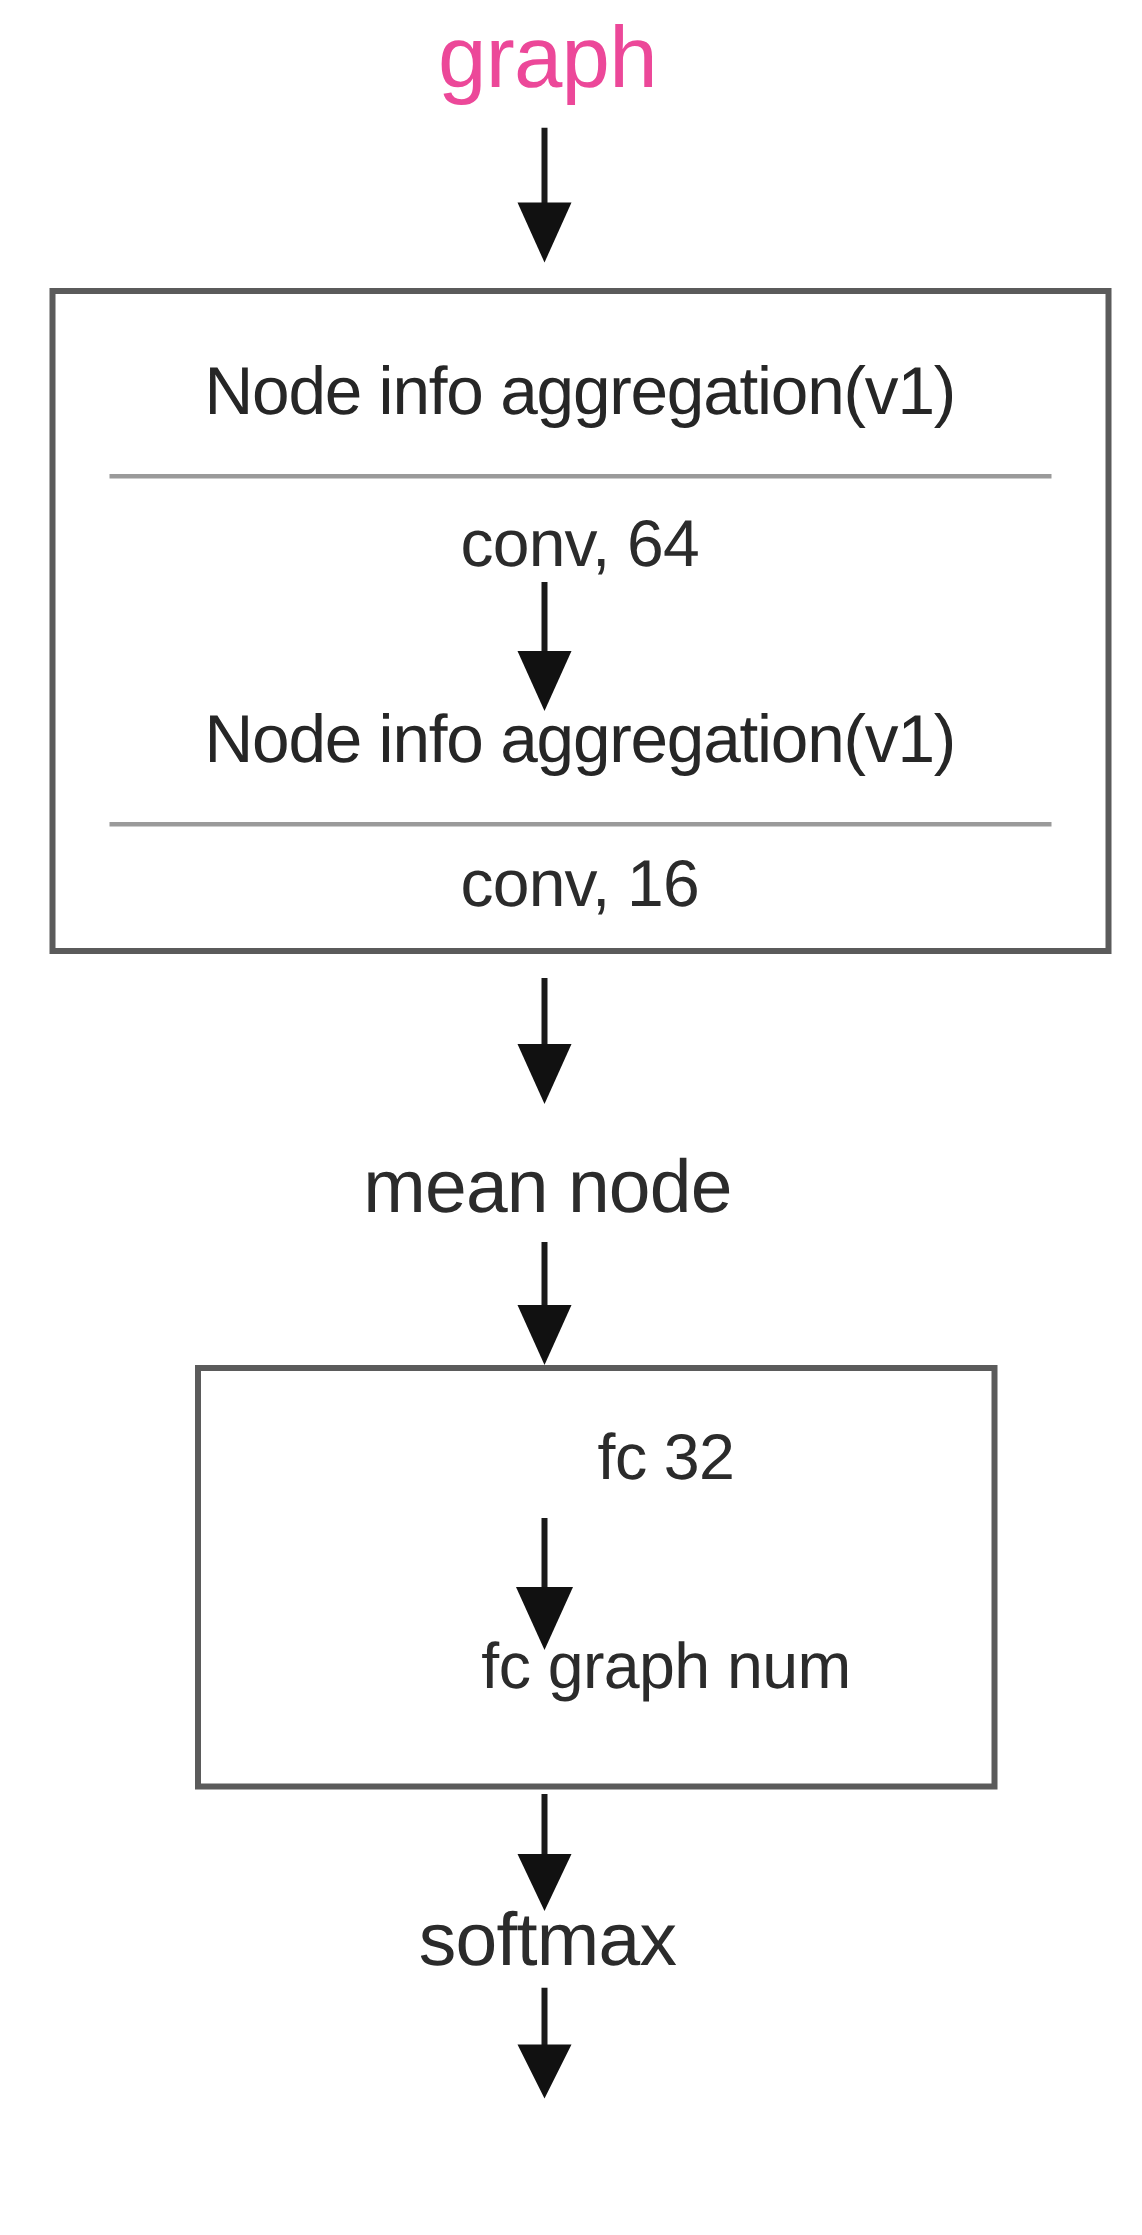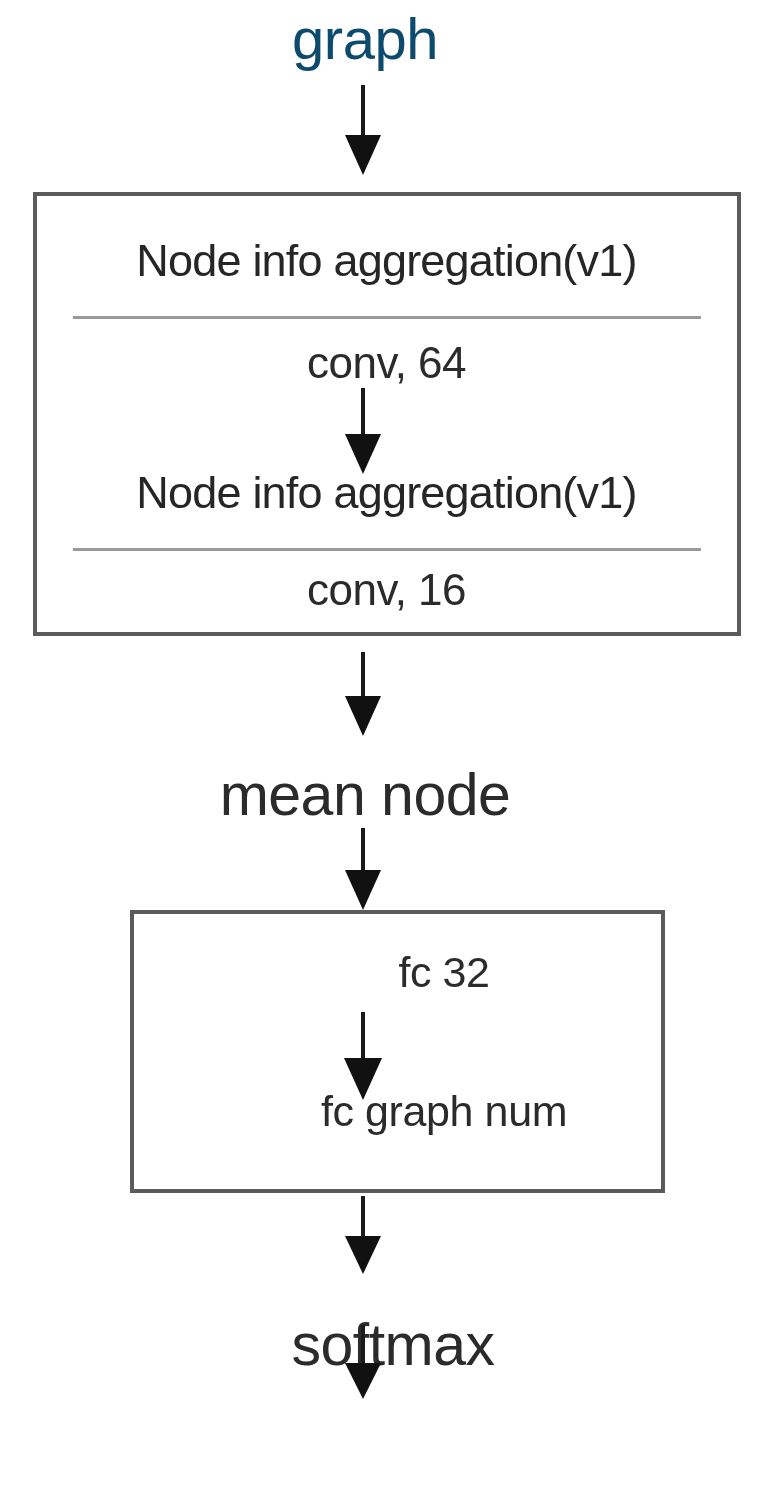--- a/index.html
+++ b/index.html
@@ -25,26 +25,26 @@
     white-space: nowrap;
     color: #2b2b2b;
     line-height: 1;
   }
   .title-graph {
     left: 0;
     width: 730px;
     top: 10px;
     font-size: 58px;
     letter-spacing: -0.5px;
-    color: #0c4a6e;
+    color: #ec4899;
   }
   .stage-label {
     left: 0;
     width: 730px;
-    font-size: 59px;
+    font-size: 50px;
     color: #2b2b2b;
     letter-spacing: -0.5px;
   }
   .block-title {
     left: 0;
     width: 773px;
     font-size: 45px;
     color: #262626;
     letter-spacing: -0.8px;
   }
@@ -144,21 +144,21 @@
 
   <div class="txt fc-label" style="top:1090px;">fc graph num</div>
 
   <div class="arrow" style="left:340px; top:1196px;">
     <svg width="46" height="80" viewBox="0 0 46 80">
       <line x1="23" y1="0" x2="23" y2="42" stroke="#1a1a1a" stroke-width="4"></line>
       <polygon points="5,40 41,40 23,78" fill="#111111"></polygon>
     </svg>
   </div>
 
-  <div class="txt stage-label" style="top:1316px;padding-left:28px;">softmax</div>
+  <div class="txt stage-label" style="top:1268px;">softmax</div>
 
   <div class="arrow" style="left:340px; top:1325px;">
     <svg width="46" height="76" viewBox="0 0 46 76">
       <line x1="23" y1="0" x2="23" y2="40" stroke="#1a1a1a" stroke-width="4"></line>
       <polygon points="5,38 41,38 23,74" fill="#111111"></polygon>
     </svg>
   </div>
 
 
 </div>

